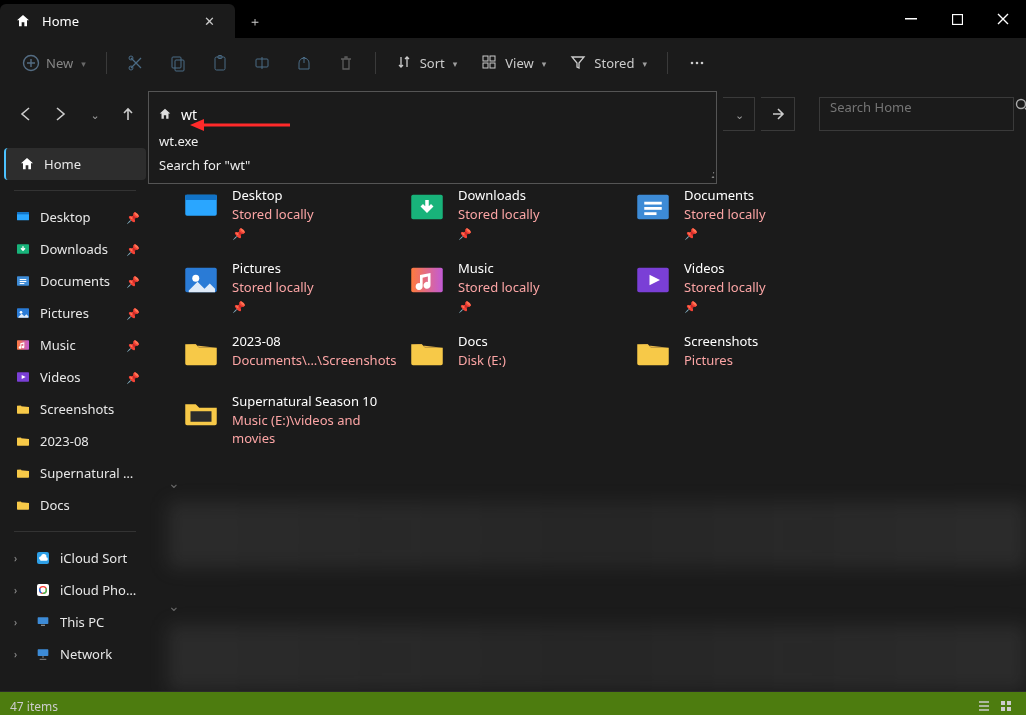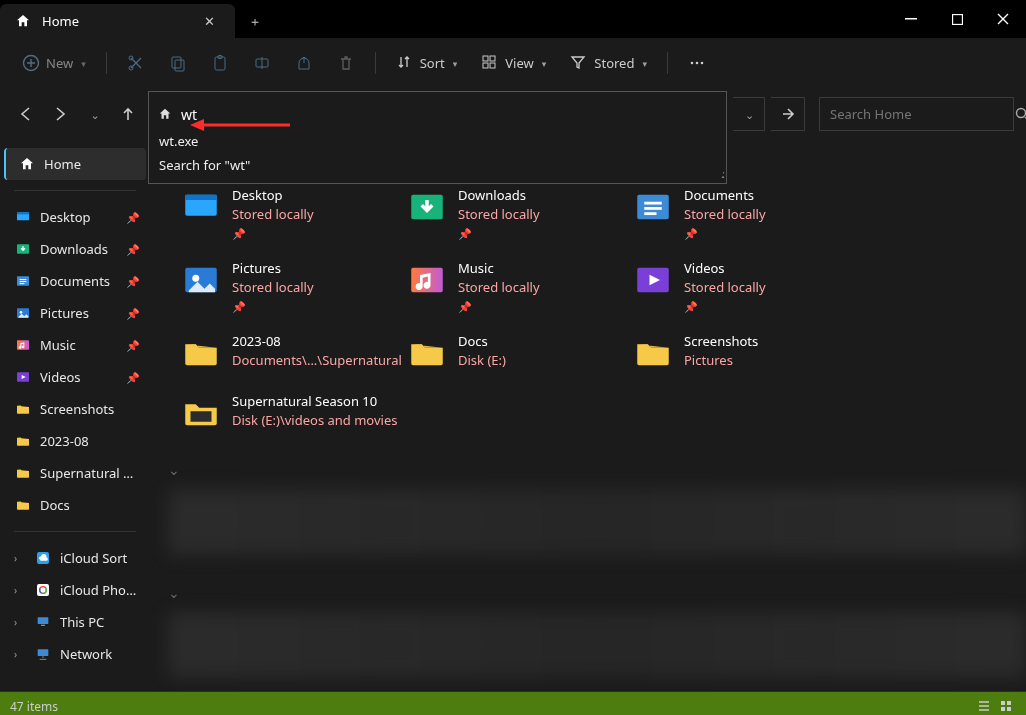--- a/index.html
+++ b/index.html
@@ -25,21 +25,21 @@
 .tool-label { color: #ccc; font-size: 13px; }
 
 
 .navrow { height: 52px; display: flex; align-items: center; padding: 0 12px; gap: 6px; background: #1b1b1b; position: relative; }
 .nav-btn { width: 28px; height: 28px; display: flex; align-items: center; justify-content: center; color: #ccc; cursor: pointer; }
 .addressbar { flex: 1; min-width: 0; height: 46px; border: 1px solid #555; background: #1b1b1b; display: flex; align-items: center; padding: 0 8px; gap: 8px; position: relative; }
 .addressbar input { flex: 1; background: transparent; border: none; outline: none; color: #fff; font-size: 14px; }
 .addr-icon { width: 16px; height: 16px; display: flex; align-items: center; justify-content: center; }
 .addr-dd { width: 32px; height: 34px; display: flex; align-items: center; justify-content: center; border: 1px solid #3a3a3a; border-left: none; cursor: pointer; }
 .addr-go { width: 34px; height: 34px; display: flex; align-items: center; justify-content: center; border: 1px solid #3a3a3a; border-left: none; cursor: pointer; }
-.searchbar { width: 195px; height: 34px; border: 1px solid #3a3a3a; display: flex; align-items: center; padding: 0 10px; margin-left: 8px; }
+.searchbar { width: 195px; height: 34px; border: 1px solid #3a3a3a; display: flex; align-items: flex-start; padding: 0 10px; margin-left: 18px; }
 .searchbar input { flex: 1; background: transparent; border: none; outline: none; color: #ccc; font-size: 13px; }
 
 
 .suggest { position: absolute; top: 33px; left: -1px; right: -1px; background: #1b1b1b; border: 1px solid #555; border-top: none; z-index: 20; padding: 4px 0 6px; }
 .suggest-item { padding: 3px 10px; color: #eee; cursor: pointer; font-size: 13px; }
 .suggest .resize { position: absolute; right: 3px; bottom: 2px; color: #888; font-size: 10px; letter-spacing: -2px; pointer-events: none; }
 
 
 .red-arrow { position: absolute; top: 118px; left: 190px; z-index: 30; pointer-events: none; }
 
@@ -505,21 +505,21 @@
         </div>
         <div class="item">
           <div class="item-icon">
             <svg viewBox="0 0 24 24" width="42" height="42">
               <path d="M3 7h6l2 2h10v9a1 1 0 0 1-1 1H4a1 1 0 0 1-1-1z" fill="#f7c948"></path>
               <path d="M3 7h6l2 2h10" fill="#e8b84a"></path>
             </svg>
           </div>
     <div class="item-text">
       <span class="item-title">2023-08</span>
-      <span class="item-sub">Documents\...\Supernatural</span>
+      <span class="item-sub">Documents\...\Screenshots</span>
 
     </div>
         </div>
         <div class="item">
           <div class="item-icon">
             <svg viewBox="0 0 24 24" width="42" height="42">
               <path d="M3 7h6l2 2h10v9a1 1 0 0 1-1 1H4a1 1 0 0 1-1-1z" fill="#f7c948"></path>
               <path d="M3 7h6l2 2h10" fill="#e8b84a"></path>
             </svg>
           </div>
@@ -544,21 +544,21 @@
         </div>
         <div class="item">
           <div class="item-icon">
             <svg viewBox="0 0 24 24" width="42" height="42">
               <path d="M3 7h6l2 2h10v9a1 1 0 0 1-1 1H4a1 1 0 0 1-1-1z" fill="#f7c948"></path>
               <rect x="6" y="11" width="12" height="6" fill="#2b2b2b"></rect>
             </svg>
           </div>
     <div class="item-text">
       <span class="item-title">Supernatural Season 10</span>
-      <span class="item-sub">Disk (E:)\videos and movies</span>
+      <span class="item-sub">Music (E:)\videos and movies</span>
 
     </div>
         </div>
       </div>
 
     <div class="blur-block">
       <div class="blur-caret">⌄</div>
       <div class="blur-row"></div>
       <div class="blur-caret">⌄</div>
       <div class="blur-row"></div>

